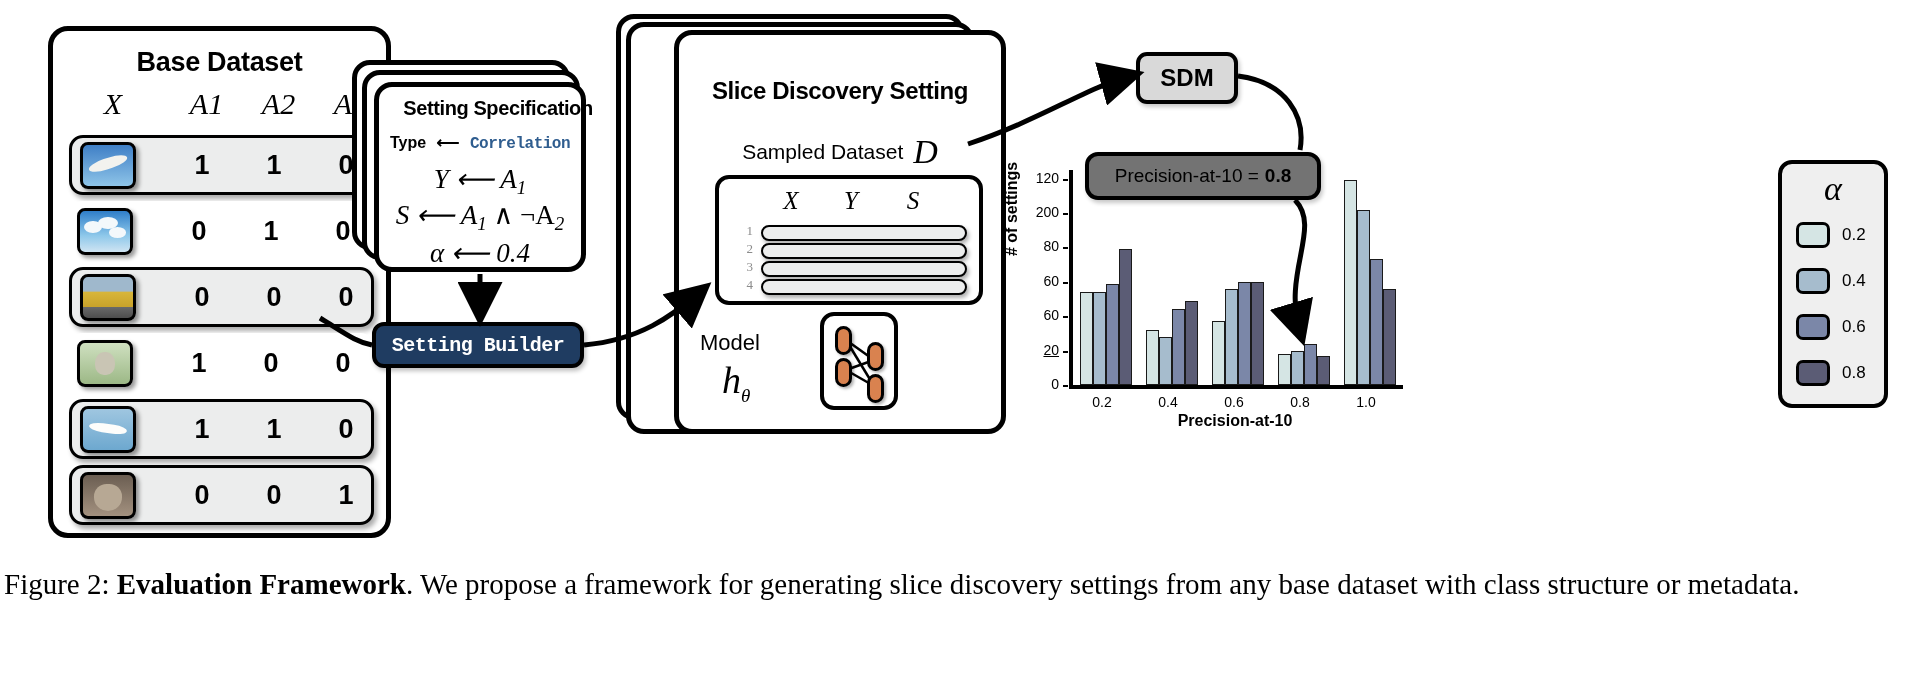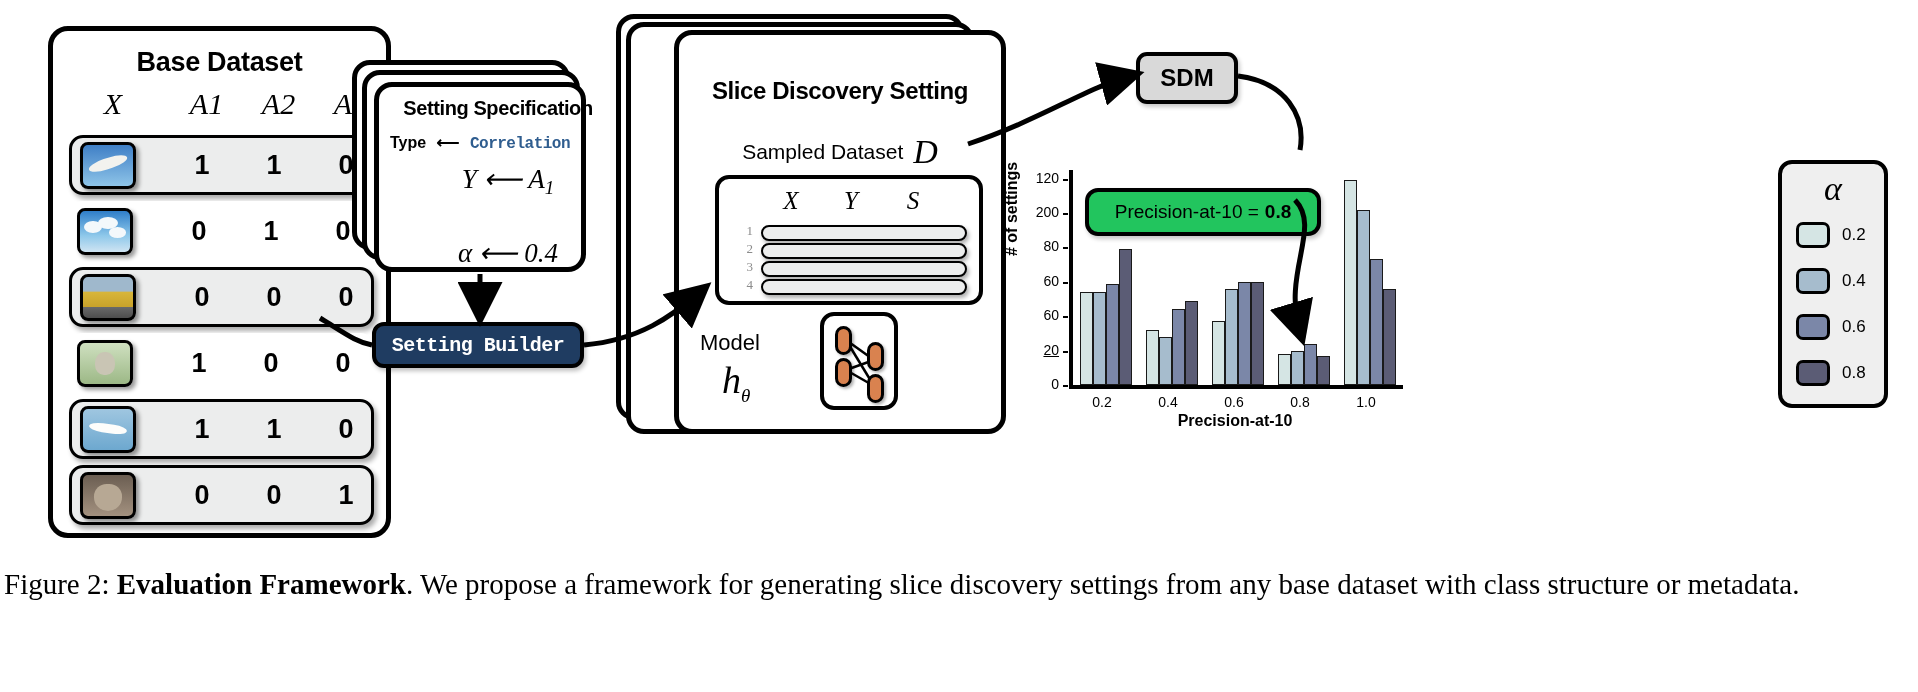--- a/index.html
+++ b/index.html
@@ -43,21 +43,21 @@
   .catface{position:absolute;left:22%;top:22%;width:56%;height:66%;background:#b7a894;border-radius:45% 45% 50% 50%;}
 
   
   #spec-s2{left:352px;top:60px;width:218px;height:190px;}
   #spec-s1{left:362px;top:70px;width:218px;height:190px;}
   #spec-main{left:374px;top:82px;width:212px;height:190px;padding:10px 0 0 0;}
   #spec-title{position:absolute;top:10px;left:0;width:100%;text-align:center;font-size:20px;font-weight:bold;letter-spacing:-0.4px;padding-left:18px;}
   .spec-line{position:absolute;left:0;width:100%;text-align:center;}
   #spec-type{top:46px;font-size:16px;font-weight:bold;}
   #spec-type .kw{font-family:"Liberation Mono",monospace;color:#2f5d8f;font-weight:bold;letter-spacing:-0.5px;}
-  .mathline{font-family:"Liberation Serif",serif;font-style:italic;font-size:27px;padding-left:28px;}
+  .mathline{font-family:"Liberation Serif",serif;font-style:italic;font-size:27px;}
   #spec-y{top:76px;}
   #spec-s{top:112px;}
   #spec-a{top:150px;}
   .up{font-style:normal;}
 
   
   #setting-builder{position:absolute;left:372px;top:322px;width:212px;height:46px;background:#1f3c61;border:4px solid #000;border-radius:12px;box-sizing:border-box;display:flex;align-items:center;justify-content:center;color:#fff;font-family:"Liberation Mono",monospace;font-size:20px;font-weight:bold;letter-spacing:-0.5px;box-shadow:2px 3px 4px rgba(0,0,0,.25);}
 
   
   #sds-s3{left:616px;top:14px;width:348px;height:406px;}
@@ -77,21 +77,21 @@
 
   #model-label{position:absolute;left:700px;top:330px;font-size:22px;}
   #model-h{position:absolute;left:722px;top:358px;font-family:"Liberation Serif",serif;font-style:italic;font-size:38px;}
   #model-box{position:absolute;left:820px;top:312px;width:78px;height:98px;border:4px solid #000;border-radius:14px;background:#fff;box-sizing:border-box;}
   .neuron{position:absolute;width:17px;height:29px;background:#d9824f;border:3px solid #000;border-radius:9px;box-sizing:border-box;box-shadow:2px 2px 3px rgba(0,0,0,.3);}
 
   
   #sdm-box{position:absolute;left:1136px;top:52px;width:102px;height:52px;background:#d9d9d9;border:4px solid #000;border-radius:11px;box-sizing:border-box;display:flex;align-items:center;justify-content:center;font-size:24px;font-weight:bold;box-shadow:2px 3px 4px rgba(0,0,0,.22);}
 
   
-  #precision-callout{position:absolute;left:1085px;top:152px;width:236px;height:48px;background:#22c55e;border:4px solid #000;border-radius:13px;box-sizing:border-box;display:flex;align-items:center;justify-content:center;font-size:19px;box-shadow:2px 3px 4px rgba(0,0,0,.22);margin-top:36px;}
+  #precision-callout{position:absolute;left:1085px;top:152px;width:236px;height:48px;background:#737373;border:4px solid #000;border-radius:13px;box-sizing:border-box;display:flex;align-items:center;justify-content:center;font-size:19px;box-shadow:2px 3px 4px rgba(0,0,0,.22);}
   #precision-callout b{margin-left:6px;}
 
   
   #chart{position:absolute;left:1005px;top:160px;width:400px;height:265px;}
   #ylabel{position:absolute;left:-2px;top:96px;transform:rotate(-90deg);transform-origin:left top;font-size:16px;font-weight:bold;white-space:nowrap;}
   .ytick{position:absolute;right:0;font-size:14px;color:#000;text-align:right;width:34px;}
   #yticks{position:absolute;left:20px;top:0;width:34px;height:225px;}
   .ytickmark{position:absolute;left:58px;width:5px;height:2px;background:#000;}
   #plot{position:absolute;left:64px;top:10px;width:330px;height:215px;border-left:4px solid #000;border-bottom:4px solid #000;box-sizing:content-box;}
   .bar{position:absolute;bottom:0;border:1.4px solid #1a1a1a;box-sizing:border-box;}
@@ -184,20 +184,23 @@
   <div class="stackshadow" id="spec-s1"></div>
   <div class="card" id="spec-main">
     <div id="spec-title">Setting Specification</div>
     <div class="spec-line" id="spec-type">
       <span>Type</span>
       <span style="margin:0 6px;">⟵</span>
       <span class="kw">Correlation</span>
     </div>
     <div class="spec-line mathline" id="spec-y">
       <span>Y ⟵ A</span><span class="sub">1</span>
+    </div>
+    <div class="spec-line mathline" id="spec-s">
+      <span>S ⟵ A</span><span class="sub">1</span><span class="up"> ∧ ¬A</span><span class="sub">2</span>
     </div>
     <div class="spec-line mathline" id="spec-a">α ⟵ 0.4</div>
   </div>
 
   <div id="setting-builder">Setting Builder</div>
 
   <div class="stackshadow" id="sds-s3"></div>
   <div class="stackshadow" id="sds-s2"></div>
   <div class="card" id="sds-main">
     <div id="sds-title">Slice Discovery Setting</div>

